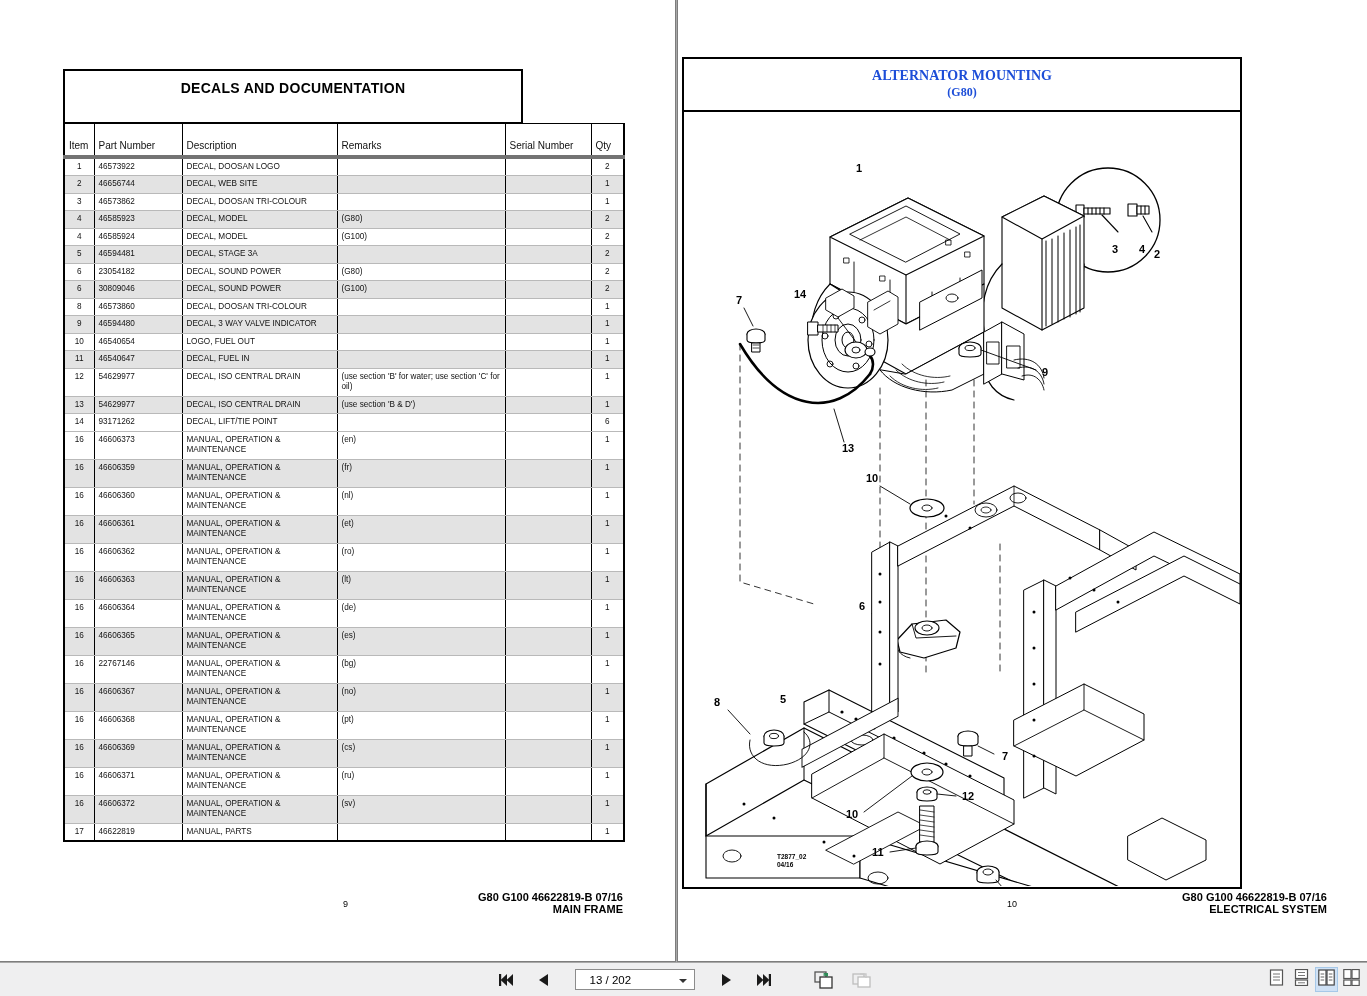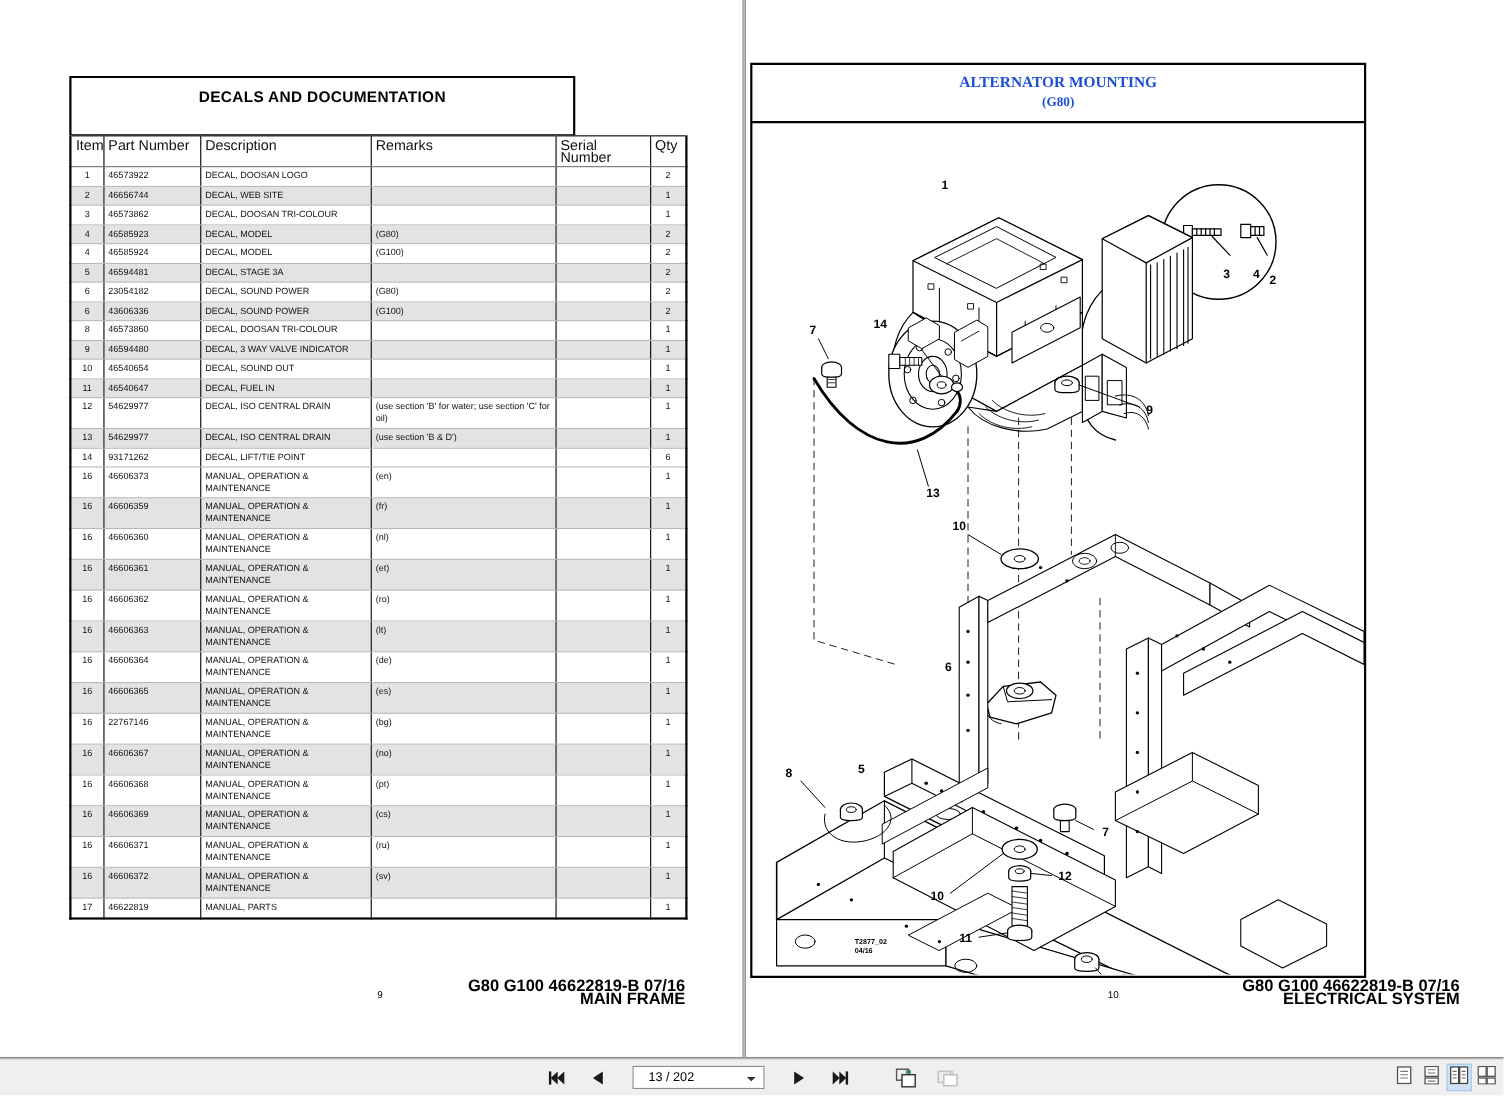--- a/index.html
+++ b/index.html
@@ -79,26 +79,26 @@
     border-right: 1px solid #000;
     border-bottom: 1px solid #b9b9b9;
     font-size: 8.2px;
     color: #111;
     padding: 3px 4px;
     vertical-align: top;
     line-height: 10.5px;
     overflow: hidden;
   }
   table.parts th {
-    border-bottom: 1px solid #737373;
+    border-bottom: 4px solid #737373;
     font-weight: normal;
     text-align: left;
     height: 16px;
-    padding-top: 3px;
-    font-size: 13px;
+    padding-top: 17px;
+    font-size: 10px;
   }
   table.parts th:last-child, table.parts td:last-child { border-right: none; }
   table.parts tr.alt td { background: #e3e3e3; }
 
   .c-item   { width: 30px;  text-align: center; }
   .c-part   { width: 88px; }
   .c-desc   { width: 155px; }
   .c-rem    { width: 168px; }
   .c-ser    { width: 86px; }
   .c-qty    { width: 33px;  text-align: center; }
@@ -120,21 +120,21 @@
   .footer-row { position: relative; height: 12px; }
   .footer-pageno {
     position: absolute; left: 280px; top: 8px;
     font-size: 9px; font-weight: normal;
   }
   #page-right .footer-pageno { left: 280px; }
   .footer-right {
     position: absolute; right: 0; top: 0;
     text-align: right;
     font-weight: bold;
-    font-size: 15px;
+    font-size: 11px;
     line-height: 12px;
   }
 
   
   .sheet-right {
     position: absolute;
     left: 4px; top: 57px;
     width: 560px;
   }
   .dwg-title-box {
@@ -304,21 +304,21 @@
               <tr>
                 <td class="c-item">6</td>
                 <td class="c-part">23054182</td>
                 <td class="c-desc desc-cell">DECAL, SOUND POWER</td>
                 <td class="c-rem">(G80)</td>
                 <td class="c-ser"></td>
                 <td class="c-qty">2</td>
               </tr>
               <tr class="alt">
                 <td class="c-item">6</td>
-                <td class="c-part">43606336</td>
+                <td class="c-part">30809046</td>
                 <td class="c-desc desc-cell">DECAL, SOUND POWER</td>
                 <td class="c-rem">(G100)</td>
                 <td class="c-ser"></td>
                 <td class="c-qty">2</td>
               </tr>
               <tr>
                 <td class="c-item">8</td>
                 <td class="c-part">46573860</td>
                 <td class="c-desc desc-cell">DECAL, DOOSAN TRI-COLOUR</td>
                 <td class="c-rem"></td>
@@ -329,21 +329,21 @@
                 <td class="c-item">9</td>
                 <td class="c-part">46594480</td>
                 <td class="c-desc desc-cell">DECAL, 3 WAY VALVE INDICATOR</td>
                 <td class="c-rem"></td>
                 <td class="c-ser"></td>
                 <td class="c-qty">1</td>
               </tr>
               <tr>
                 <td class="c-item">10</td>
                 <td class="c-part">46540654</td>
-                <td class="c-desc desc-cell">DECAL, SOUND OUT</td>
+                <td class="c-desc desc-cell">LOGO, FUEL OUT</td>
                 <td class="c-rem"></td>
                 <td class="c-ser"></td>
                 <td class="c-qty">1</td>
               </tr>
               <tr class="alt">
                 <td class="c-item">11</td>
                 <td class="c-part">46540647</td>
                 <td class="c-desc desc-cell">DECAL, FUEL IN</td>
                 <td class="c-rem"></td>
                 <td class="c-ser"></td>

